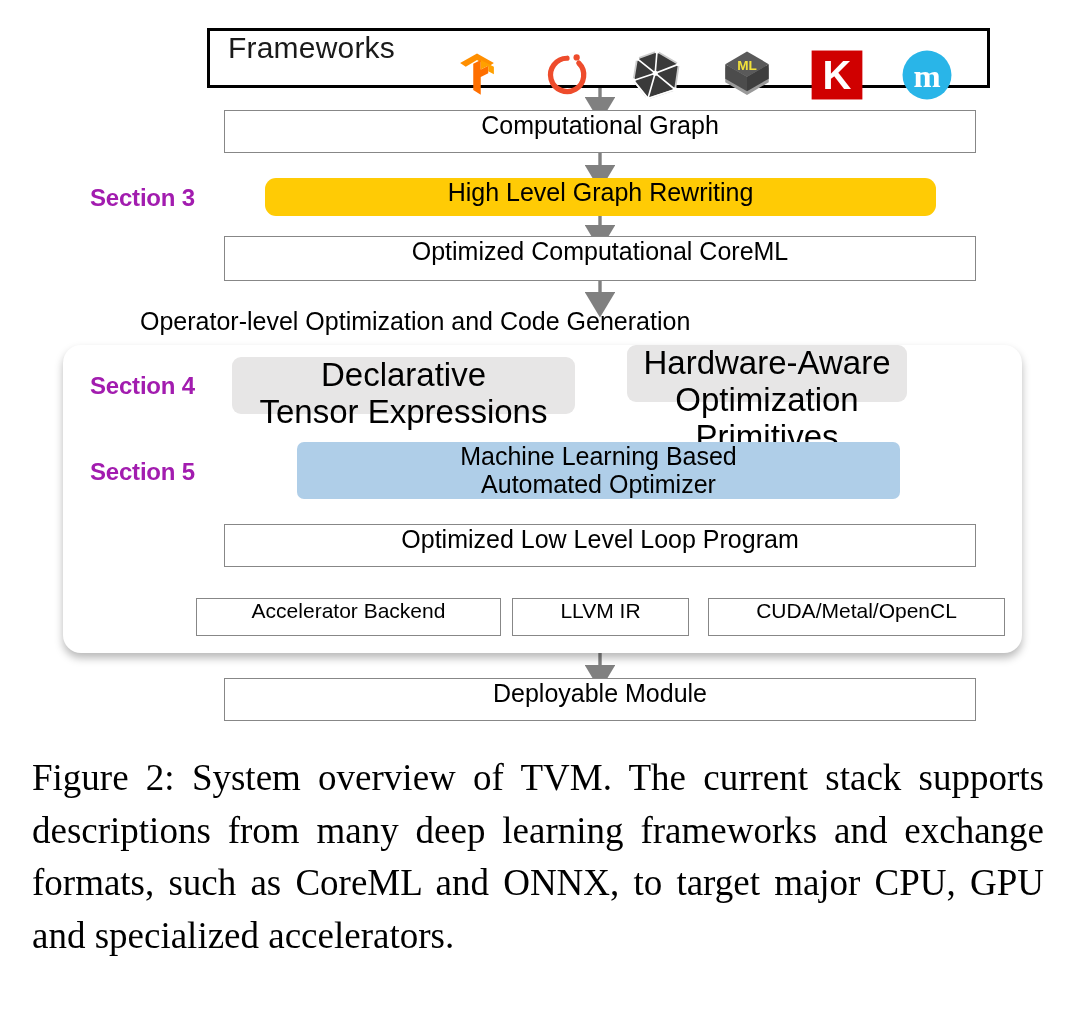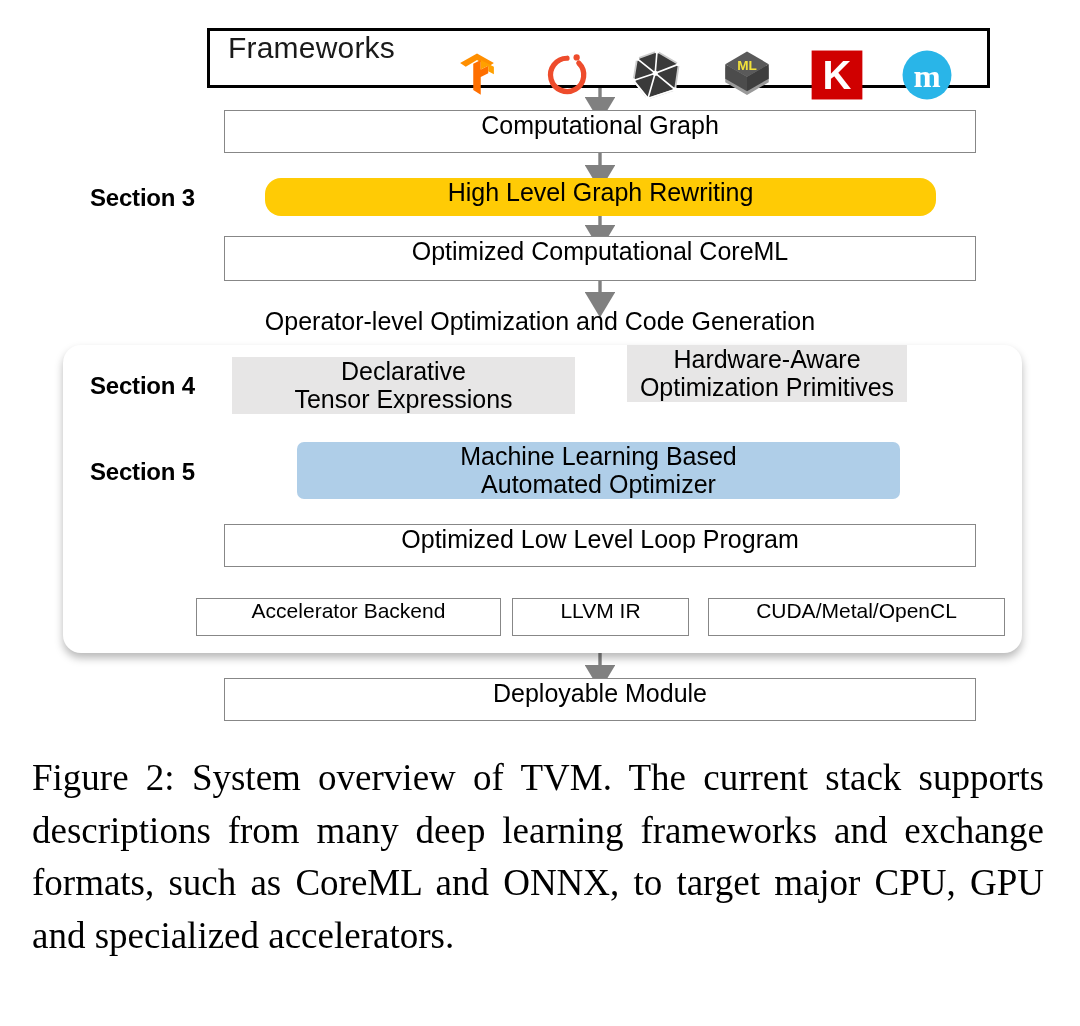--- a/index.html
+++ b/index.html
@@ -73,49 +73,49 @@
   .logo {
     width: 60px;
     height: 60px;
     position: relative;
     flex: 0 0 auto;
   }
 
   
   .pill-yellow {
     background: #FFCB05;
-    border-radius: 16px;
+    border-radius: 11px;
     font-size: 25px;
   }
   
   .pill-blue {
     background: #AFCEE8;
     border-radius: 7px;
     font-size: 25px;
   }
   
   .pill-grey {
     background: #E7E6E6;
-    border-radius: 0;
-    font-size: 25px;
+    border-radius: 9px;
+    font-size: 33px;
   }
 
   .section-label {
     position: absolute;
     font-size: 24px;
     font-weight: bold;
-    color: #000000;
+    color: #a21caf;
     letter-spacing: -0.2px;
   }
 
   .plain-title {
     position: absolute;
     font-size: 25px;
     color: #000;
-    text-align: center;
+    text-align: left;
   }
 
   
   .panel {
     position: absolute;
     background: #ffffff;
     border-radius: 18px;
     box-shadow: 0 5px 9px rgba(0,0,0,0.28);
   }
 

